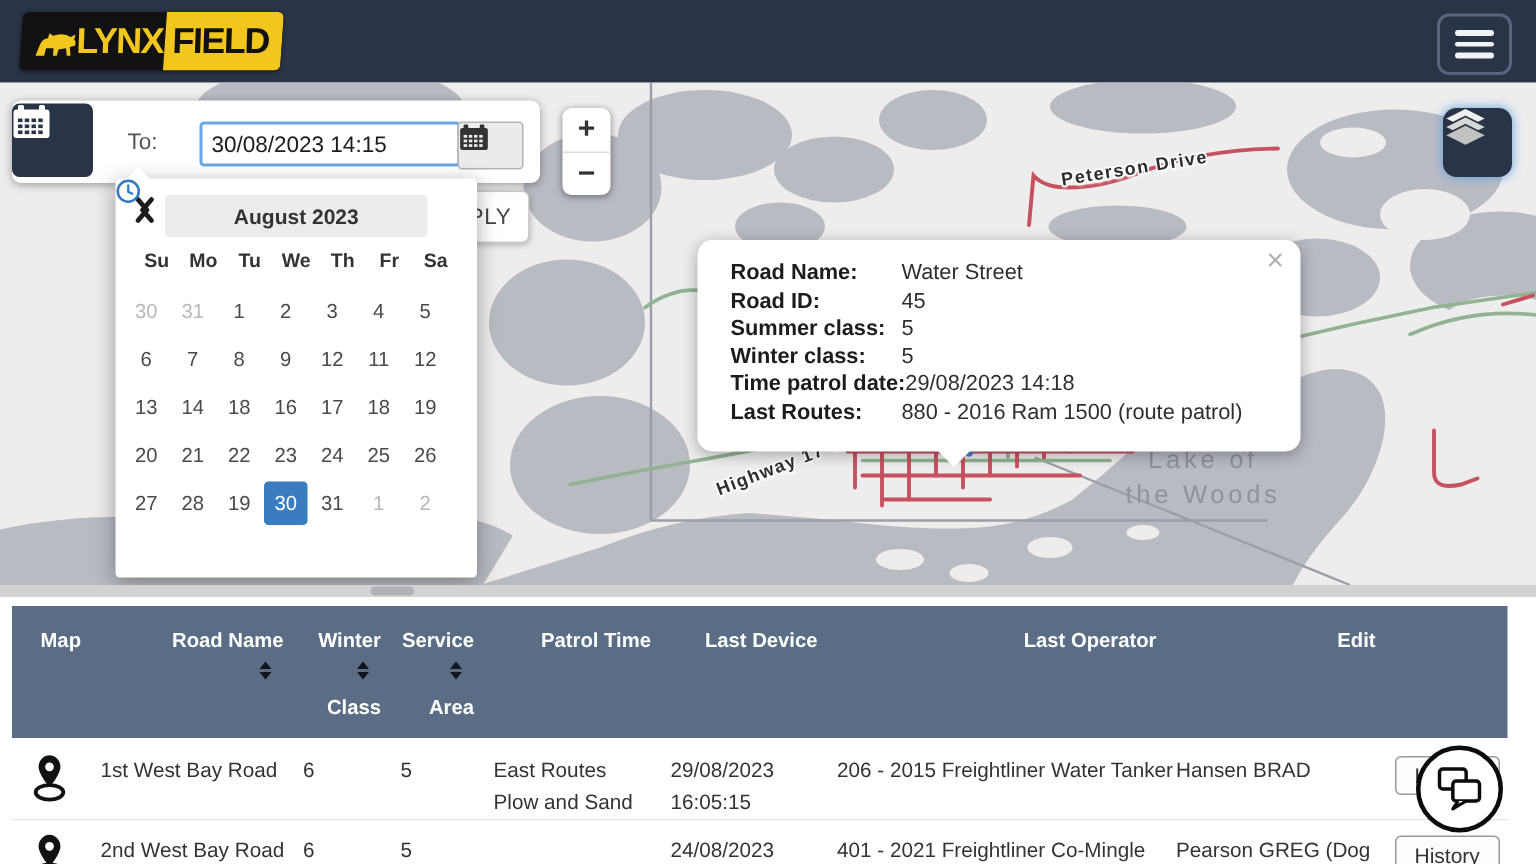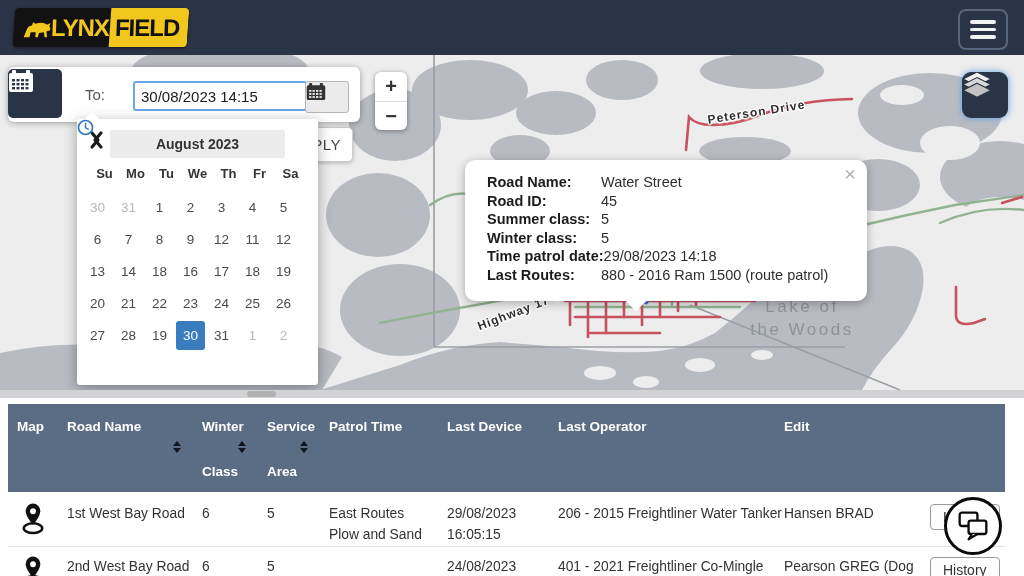--- a/index.html
+++ b/index.html
@@ -84,21 +84,21 @@
 
   
   .hscroll{position:absolute;top:390px;left:0;width:1024px;height:8px;background:#d2d2d5;}
   .hthumb{position:absolute;left:247px;top:1px;width:29px;height:6px;background:#b2b2b6;border-radius:3px;}
 
   
   .tablewrap{position:absolute;top:398px;left:0;width:1024px;height:178px;background:#fff;overflow:hidden;}
   .gridcols{display:grid;grid-template-columns:50px 135px 65px 62px 118px 111px 226px 146px 84px;}
   .thead{position:absolute;top:6px;left:8px;width:997px;height:88px;background:var(--slate);
     color:#fff;font-weight:bold;font-size:13.5px;}
-  .hcell{position:relative;padding:0 4px 0 9px;line-height:45px;}
+  .hcell{position:relative;padding:0 4px 0 9px;line-height:45px;text-align:right;}
   .sort{position:absolute;right:12px;top:37px;display:flex;flex-direction:column;gap:2px;cursor:pointer;}
   .sort i{width:0;height:0;border-left:4px solid transparent;border-right:4px solid transparent;}
   .sort .up{border-bottom:5px solid #10151f;}
   .sort .dn{border-top:5px solid #10151f;}
   .trow{position:absolute;left:8px;width:997px;background:#fff;border-bottom:1px solid #e2e2e2;
     font-size:13.8px;color:#333;line-height:21px;}
   .tcell{padding:9px 6px 0 9px;}
   .nowrap{white-space:nowrap;}
   .pincell{padding:8px 0 0 12px;}
   .histbtn{margin-top:1px;padding:4px 12px;background:#fdfdfd;border:1px solid #999;border-radius:4px;

